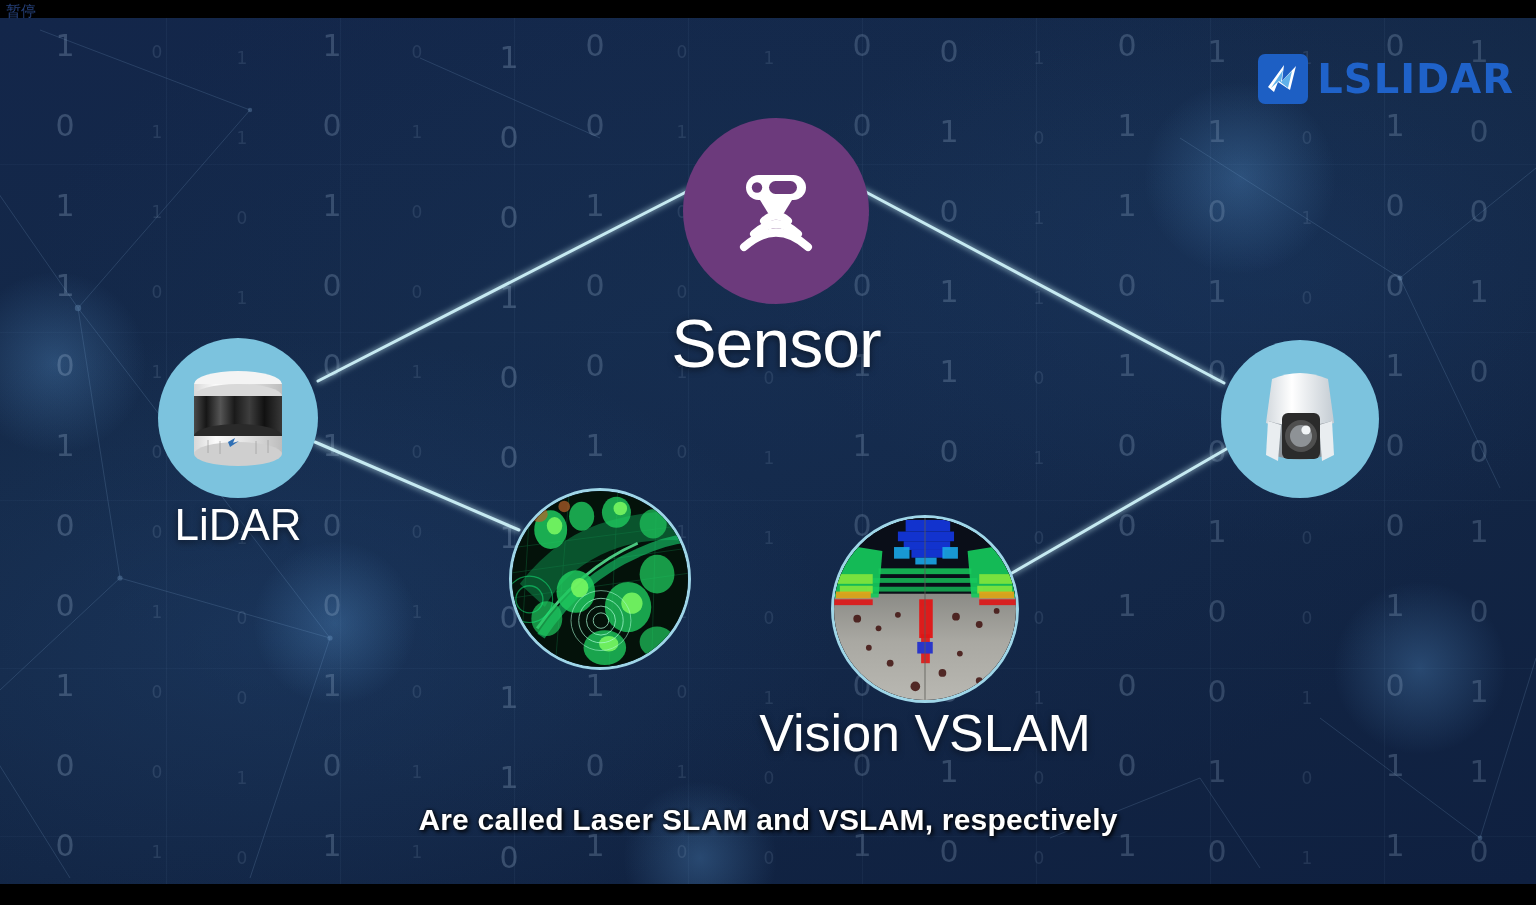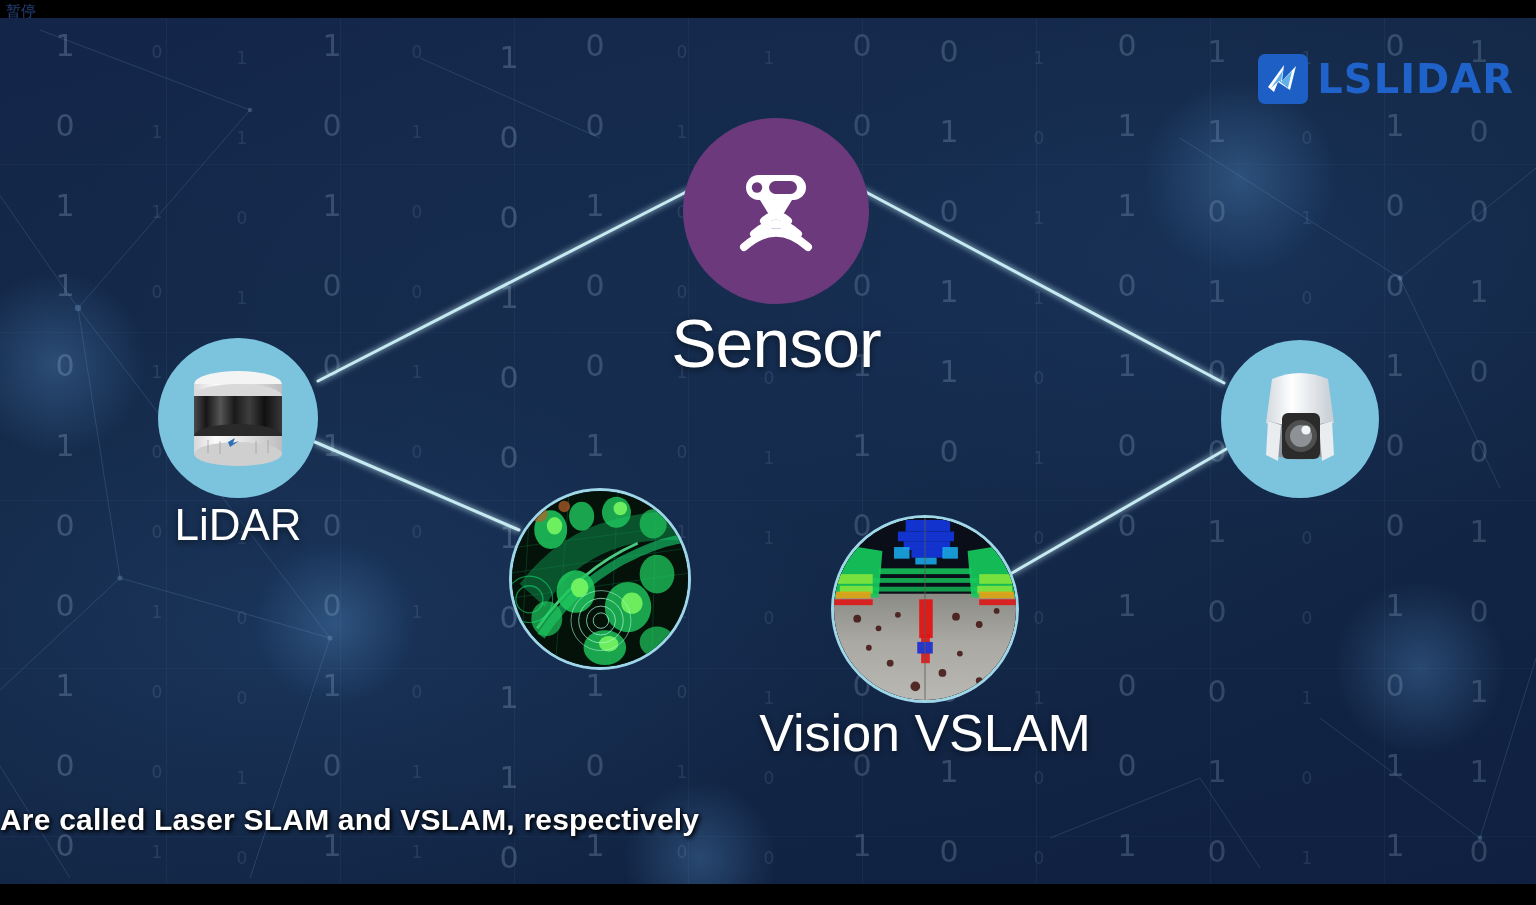--- a/index.html
+++ b/index.html
@@ -92,21 +92,21 @@
   #node-laser .node-label { top:182px; font-size:52px; }
 
   
   #node-vision { left:831px; top:497px; }
   #node-vision .circle { width:188px; height:188px; border:3px solid #9fd6e8; }
   #node-vision .node-label { top:188px; font-size:52px; }
 
   
   #subtitle {
     position:absolute; left:0; top:785px; width:1536px;
-    z-index:20;
+    text-align:center; z-index:20;
     color:#fff; font-size:30px; font-weight:bold; letter-spacing:.2px;
     text-shadow:2px 2px 4px rgba(0,0,0,.95), 0 0 3px rgba(0,0,0,.8);
   }
 
   
   #logo { position:absolute; right:22px; top:36px; z-index:30;
           display:flex; align-items:center; gap:9px; }
   #logo-mark { width:50px; height:50px; border-radius:7px; background:#1d5fc4; position:relative; overflow:hidden; }
   #logo-text { color:#1f62c9; font-size:40px; font-weight:bold; letter-spacing:1px;
                font-family:"DejaVu Sans", sans-serif; }

